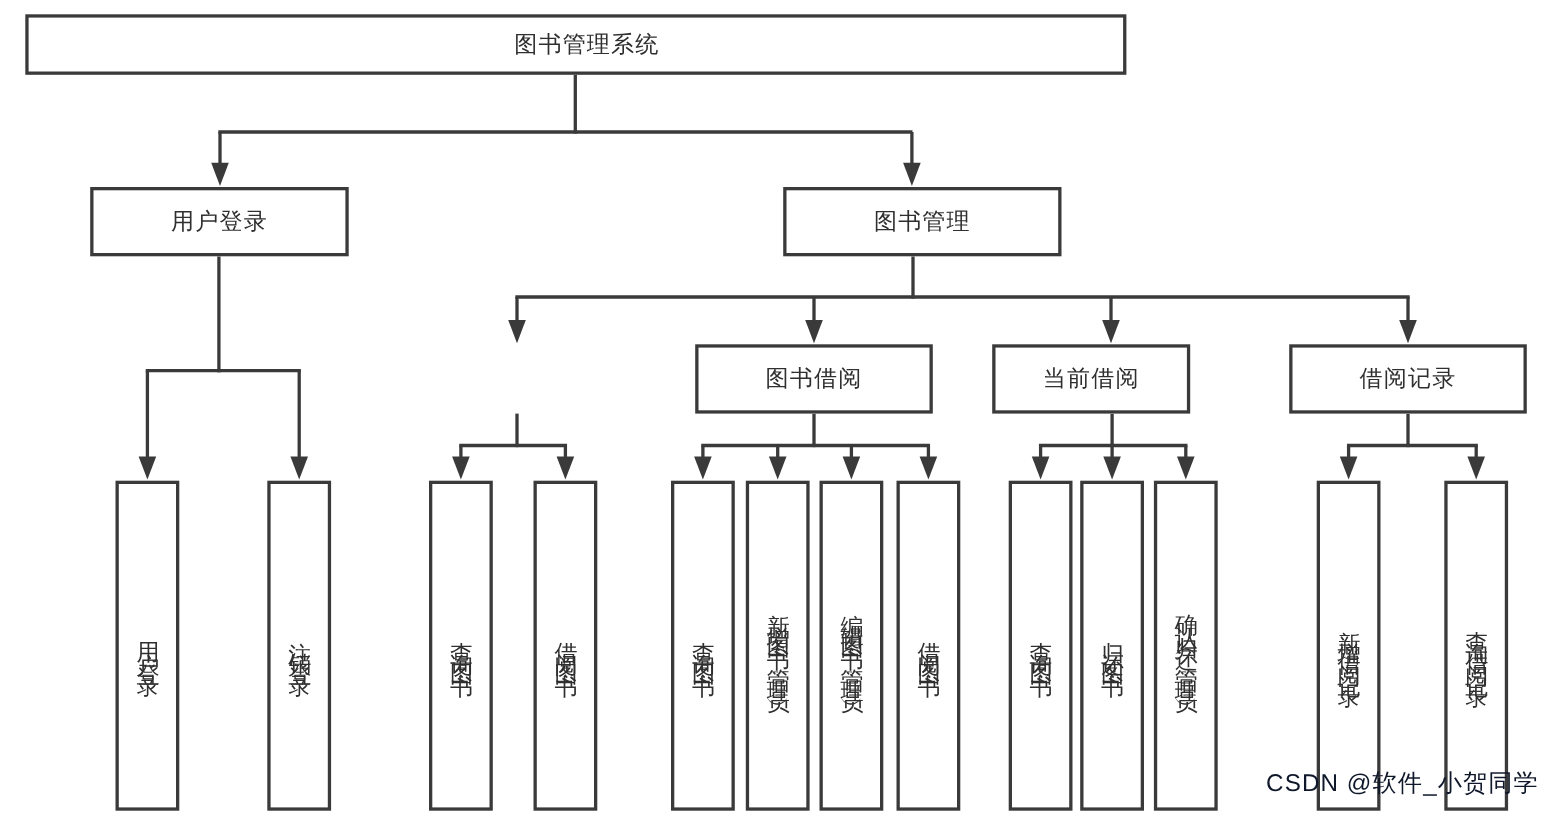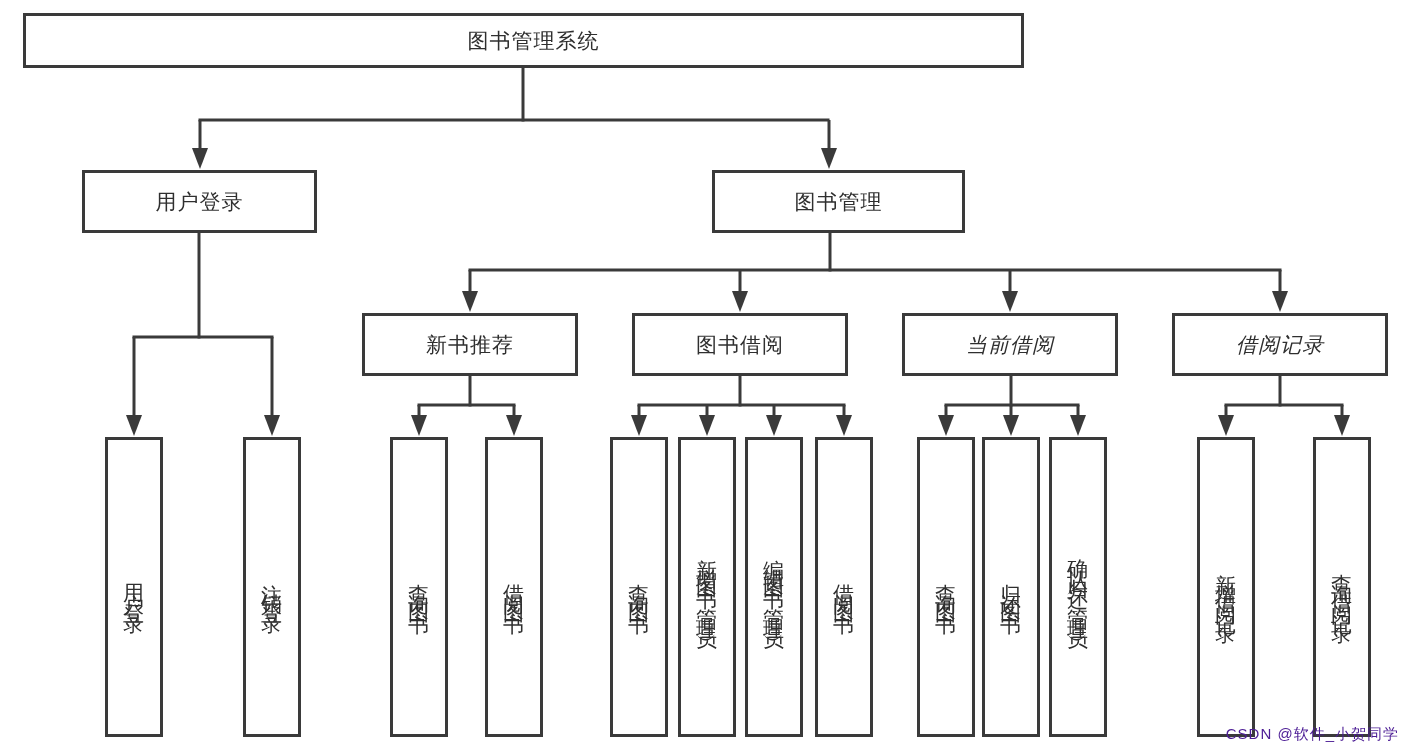--- a/index.html
+++ b/index.html
@@ -38,23 +38,23 @@
   .v-node {
     writing-mode: vertical-rl;
     text-orientation: mixed;
     letter-spacing: 10px;
     text-align: center;
     font-size: 21px;
   }
   .watermark {
     position: absolute;
     right: 6px;
-    bottom: 3px;
-    font-size: 15px;
-    color: #4c1d95;
+    bottom: 20px;
+    font-size: 22px;
+    color: #0f172a;
     letter-spacing: 1px;
     white-space: nowrap;
   }
 </style>
 </head>
 <body>
 
 <div class="canvas">
 
   <svg class="connectors" viewBox="0 0 1405 747" xmlns="http://www.w3.org/2000/svg">
@@ -130,30 +130,27 @@
     <span>图书管理系统</span>
   </div>
 
   <div class="node" style="left:82px; top:170px; width:235px; height:63px;">
     <span>用户登录</span>
   </div>
   <div class="node" style="left:712px; top:170px; width:253px; height:63px;">
     <span>图书管理</span>
   </div>
 
-  <div class="node" style="left:362px; top:313px; width:216px; height:63px;">
-    <span>新书推荐</span>
-  </div>
   <div class="node" style="left:632px; top:313px; width:216px; height:63px;align-items:center;">
     <span>图书借阅</span>
   </div>
-  <div class="node" style="left:902px; top:313px; width:216px; height:63px;font-style:italic;">
+  <div class="node" style="left:902px; top:313px; width:180px; height:63px;">
     <span>当前借阅</span>
   </div>
-  <div class="node" style="left:1172px; top:313px; width:216px; height:63px;font-style:italic;">
+  <div class="node" style="left:1172px; top:313px; width:216px; height:63px;">
     <span>借阅记录</span>
   </div>
 
   <div class="node v-node" style="left:105px; top:437px; width:58px; height:300px;">
     <span>用户登录</span>
   </div>
   <div class="node v-node" style="left:243px; top:437px; width:58px; height:300px;">
     <span>注销登录</span>
   </div>
 

